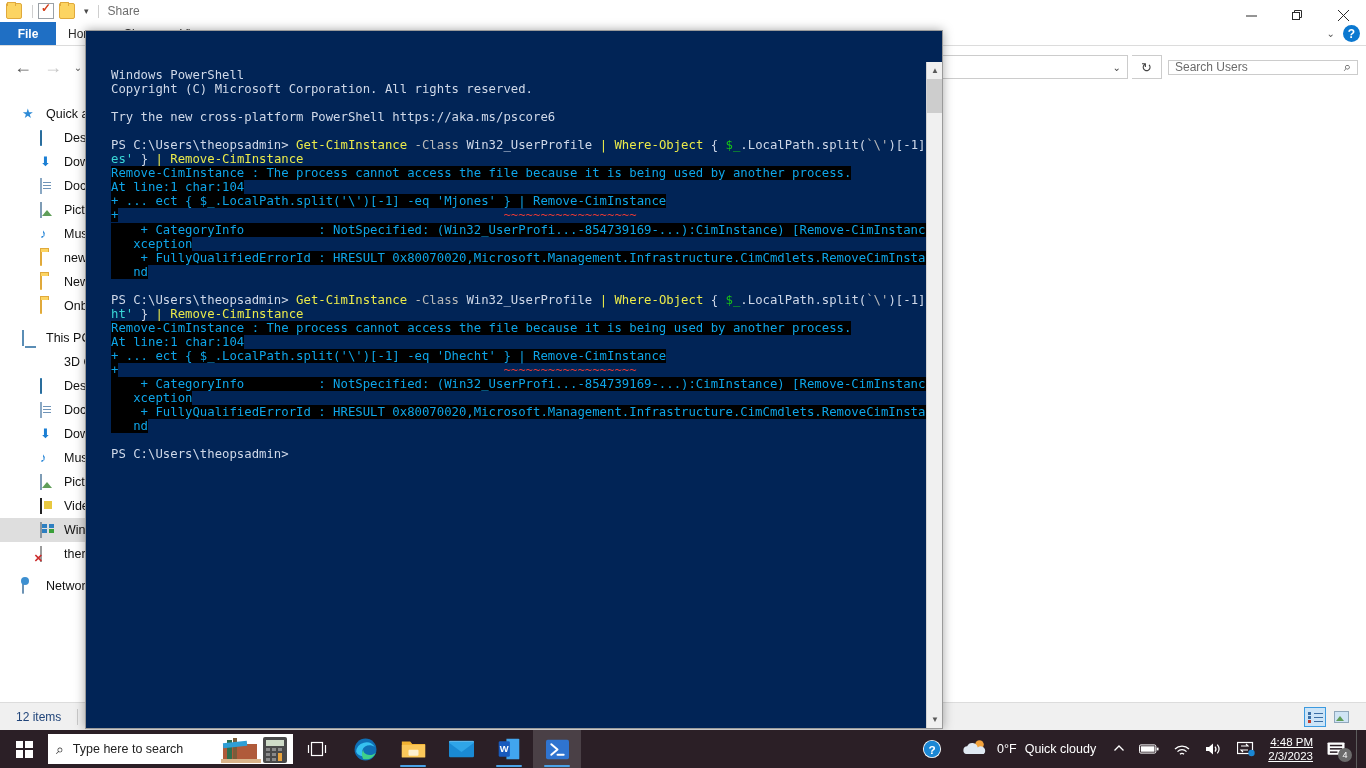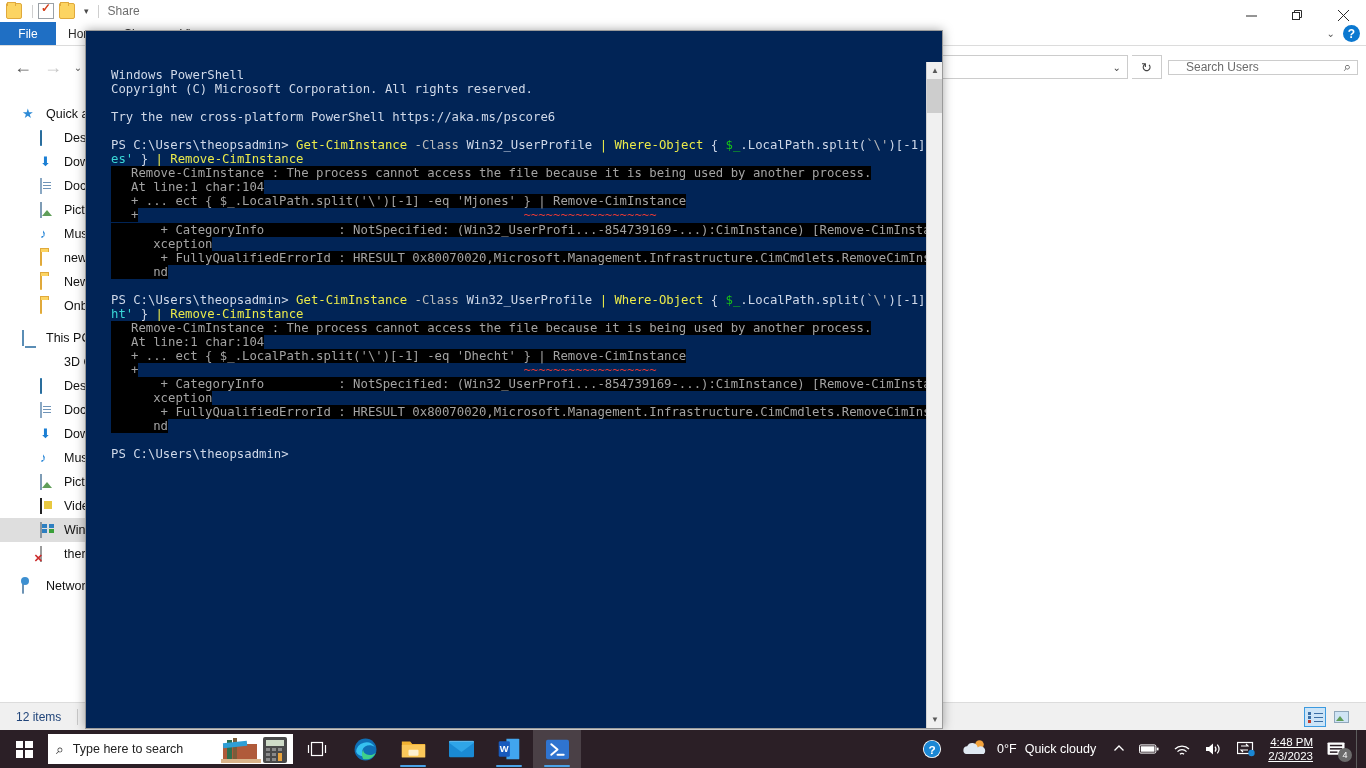--- a/index.html
+++ b/index.html
@@ -42,21 +42,21 @@
                font-size:12px; color:#2b2b2b; }
   .ex-winbtn svg { display:block; }
 
   
   .ex-ribbon {
     position:absolute; left:0; top:22px; width:1366px; height:24px;
     background:#ffffff; border-bottom:1px solid #dcdcdc; display:flex; align-items:stretch;
   }
   .tab-file {
     width:56px; background:#1f6fc4; color:#fff; font-size:12px;
-    display:flex; align-items:center; justify-content:center;
+    display:flex; align-items:center; justify-content:center;font-weight:bold;
   }
   .tab-item {
     padding:0 12px; font-size:12px; color:#2b2b2b; display:flex; align-items:center;
   }
   .ribbon-right { margin-left:auto; display:flex; align-items:center; padding-right:6px; gap:8px; }
   .ribbon-caret { font-size:10px; color:#555; }
   .help-ico {
     width:17px; height:17px; border-radius:50%; background:#0b78d0; color:#fff;
     font-size:12px; font-weight:bold; display:flex; align-items:center; justify-content:center;
   }
@@ -77,21 +77,21 @@
     flex:1 1 auto; height:24px; border:1px solid #cccccc; background:#fff;
     margin:0 4px; display:flex; align-items:center; position:relative;
   }
   .addr-caret { position:absolute; right:6px; font-size:10px; color:#444; }
   .refresh-btn {
     width:30px; height:24px; border:1px solid #cccccc; border-left:none; background:#fff;
     display:flex; align-items:center; justify-content:center; font-size:13px; color:#444;
   }
   .search-box {
     width:190px; height:15px; border:1px solid #cccccc; background:#fff; margin-left:6px;
-    display:flex; align-items:center; padding:0 17px; position:relative;
+    display:flex; align-items:center; padding:0 6px; position:relative;
   }
   .search-ph { font-size:12px; color:#6b6b6b; }
   .search-mag { position:absolute; right:6px; font-size:13px; color:#444; }
 
   
   .ex-sidebar {
     position:absolute; left:0; top:88px; width:200px; height:614px;
     background:#ffffff; overflow:hidden; padding-top:14px;
   }
   .tree-row { height:24px; display:flex; align-items:center; font-size:12.5px; color:#111; white-space:nowrap; }
@@ -180,21 +180,21 @@
     font-family:"DejaVu Sans Mono","Liberation Mono",monospace;
     font-size:12.3px; line-height:14.05px; color:#ccd8e8;
     padding:6px 0 0 1px; white-space:pre; overflow:hidden;
   }
   .ps-console .ln { height:14.05px; white-space:pre; }
   .c-white { color:#cfd8e8; }
   .c-yellow { color:#eaea4a; }
   .c-gray   { color:#b9b9b9; }
   .c-green  { color:#17c317; }
   .c-cyan   { color:#3ad7d7; }
-  .c-err    { color:#a3a3a3; background:#000000;padding-left:20px; }
+  .c-err    { color:#0ea5e9; background:#000000; }
   .c-squig  { color:#f03a34; }
 
   
   .ps-scroll {
     position:absolute; right:0; top:0; width:16px; bottom:0; background:#f0f0f0;
     border-left:1px solid #d4d4d4;
   }
   .sb-arrow { width:16px; height:17px; display:flex; align-items:center; justify-content:center;
               font-size:8px; color:#5a5a5a; }
   .sb-arrow.top { position:absolute; top:0; }

